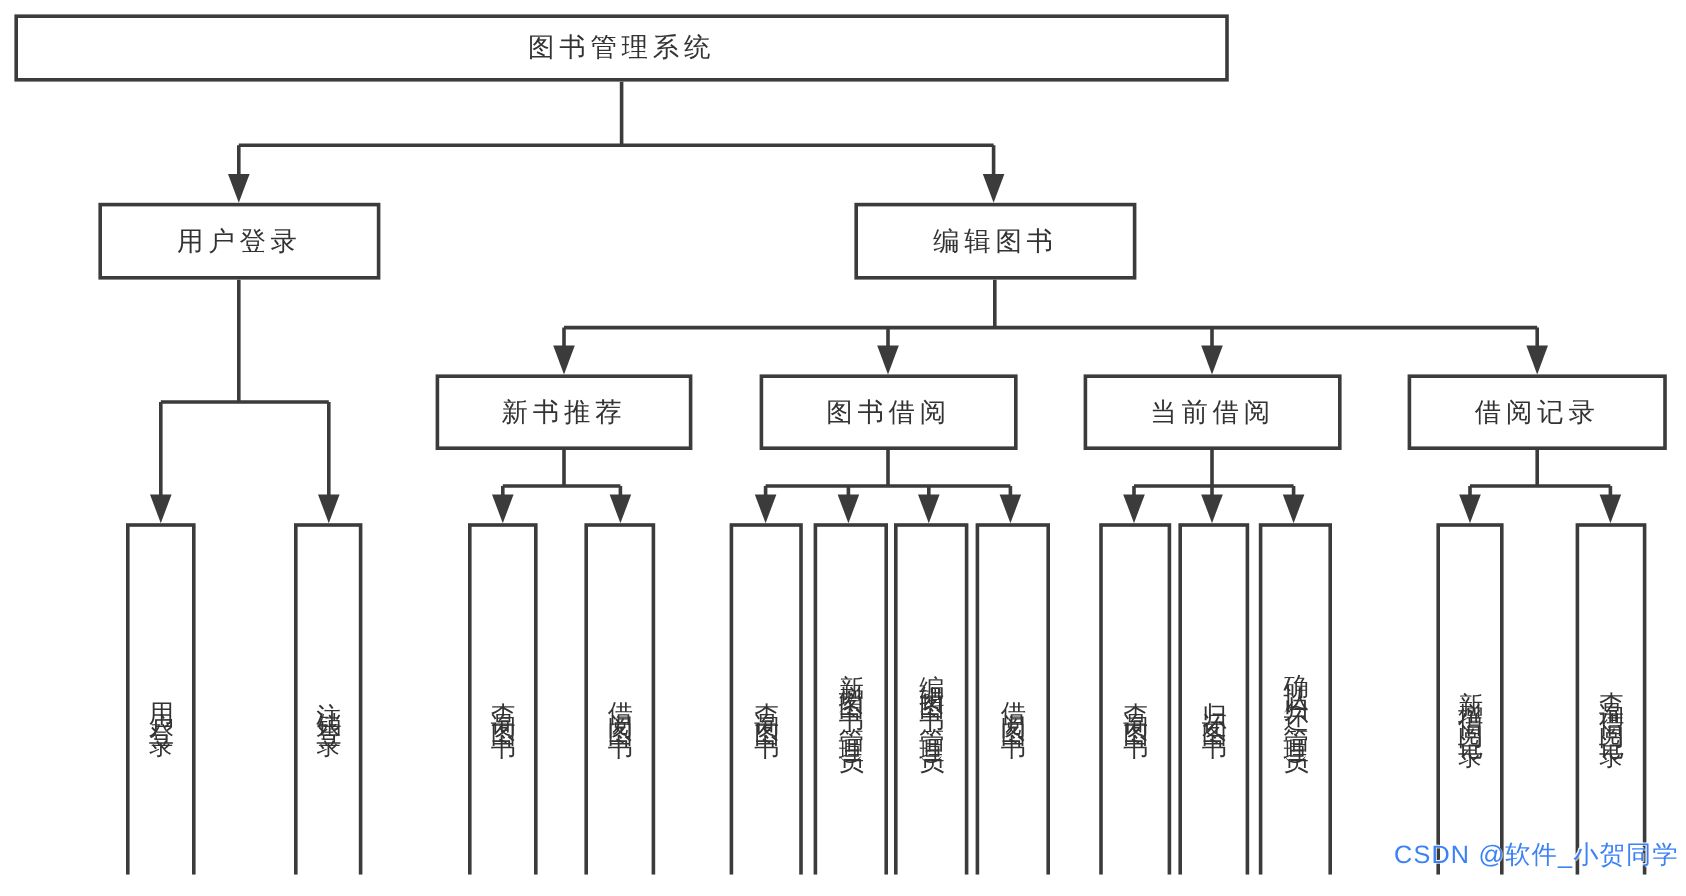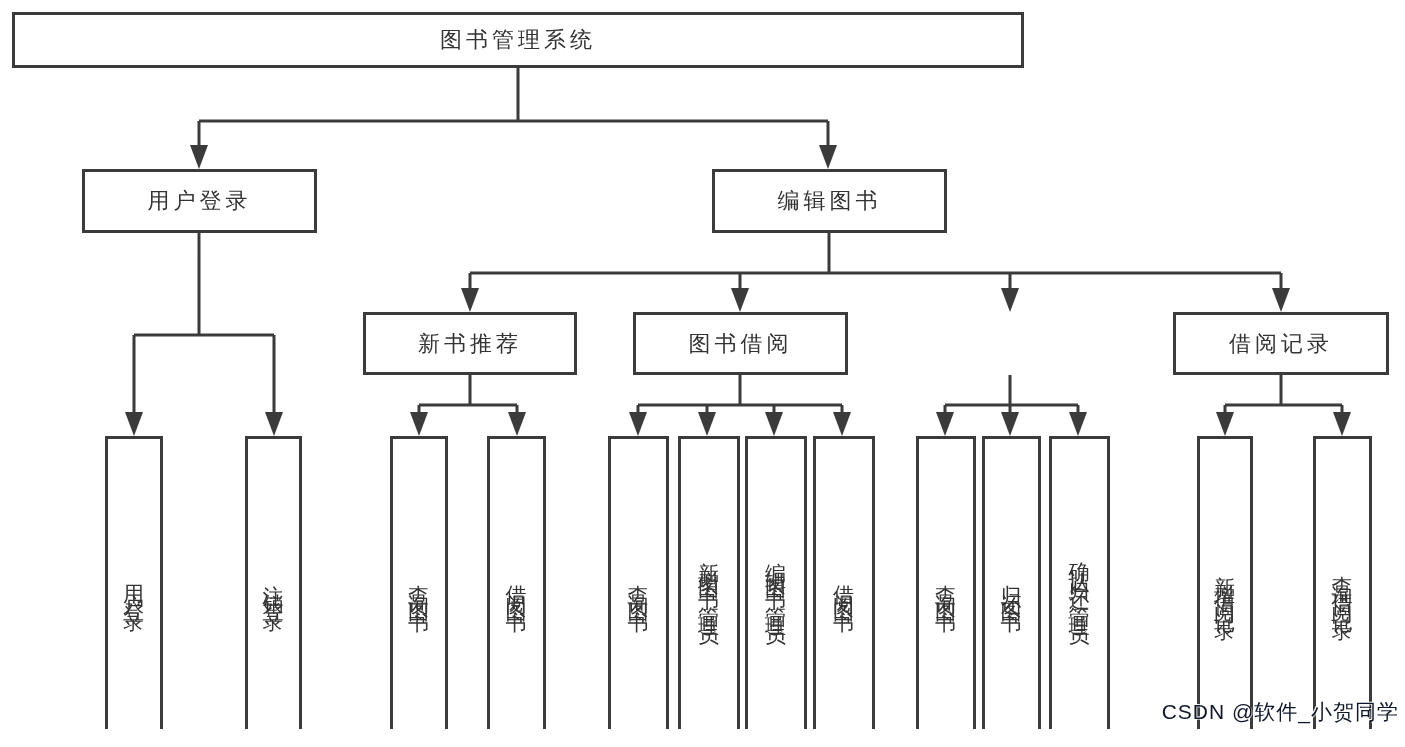--- a/index.html
+++ b/index.html
@@ -46,21 +46,21 @@
     letter-spacing: 9px;
     color: #333333;
     white-space: nowrap;
   }
   .watermark {
     position: absolute;
     right: 6px;
     bottom: 3px;
     font-size: 21px;
     letter-spacing: 1px;
-    color: #0f172a;
+    color: #3b82f6;
     text-shadow: -1px -1px 0 rgba(255,255,255,0.95), 1px 1px 0 rgba(255,255,255,0.6);
     z-index: 10;
     white-space: nowrap;
   }
 </style>
 </head>
 <body>
 
 <div class="canvas">
 
@@ -131,20 +131,23 @@
   <div class="box h" style="left:712px;top:169px;width:235px;height:64px">
     <span>编辑图书</span>
   </div>
 
   <div class="box h" style="left:633px;top:312px;width:215px;height:63px">
     <span>图书借阅</span>
   </div>
   <div class="box h" style="left:363px;top:312px;width:214px;height:63px">
     <span>新书推荐</span>
   </div>
+  <div class="box h" style="left:903px;top:312px;width:215px;height:63px">
+    <span>当前借阅</span>
+  </div>
   <div class="box h" style="left:1173px;top:312px;width:216px;height:63px">
     <span>借阅记录</span>
   </div>
 
   <div class="box v" style="left:105px;top:436px;width:58px;height:299px">
     <span>用户登录</span>
   </div>
   <div class="box v" style="left:245px;top:436px;width:57px;height:299px">
     <span>注销登录</span>
   </div>

